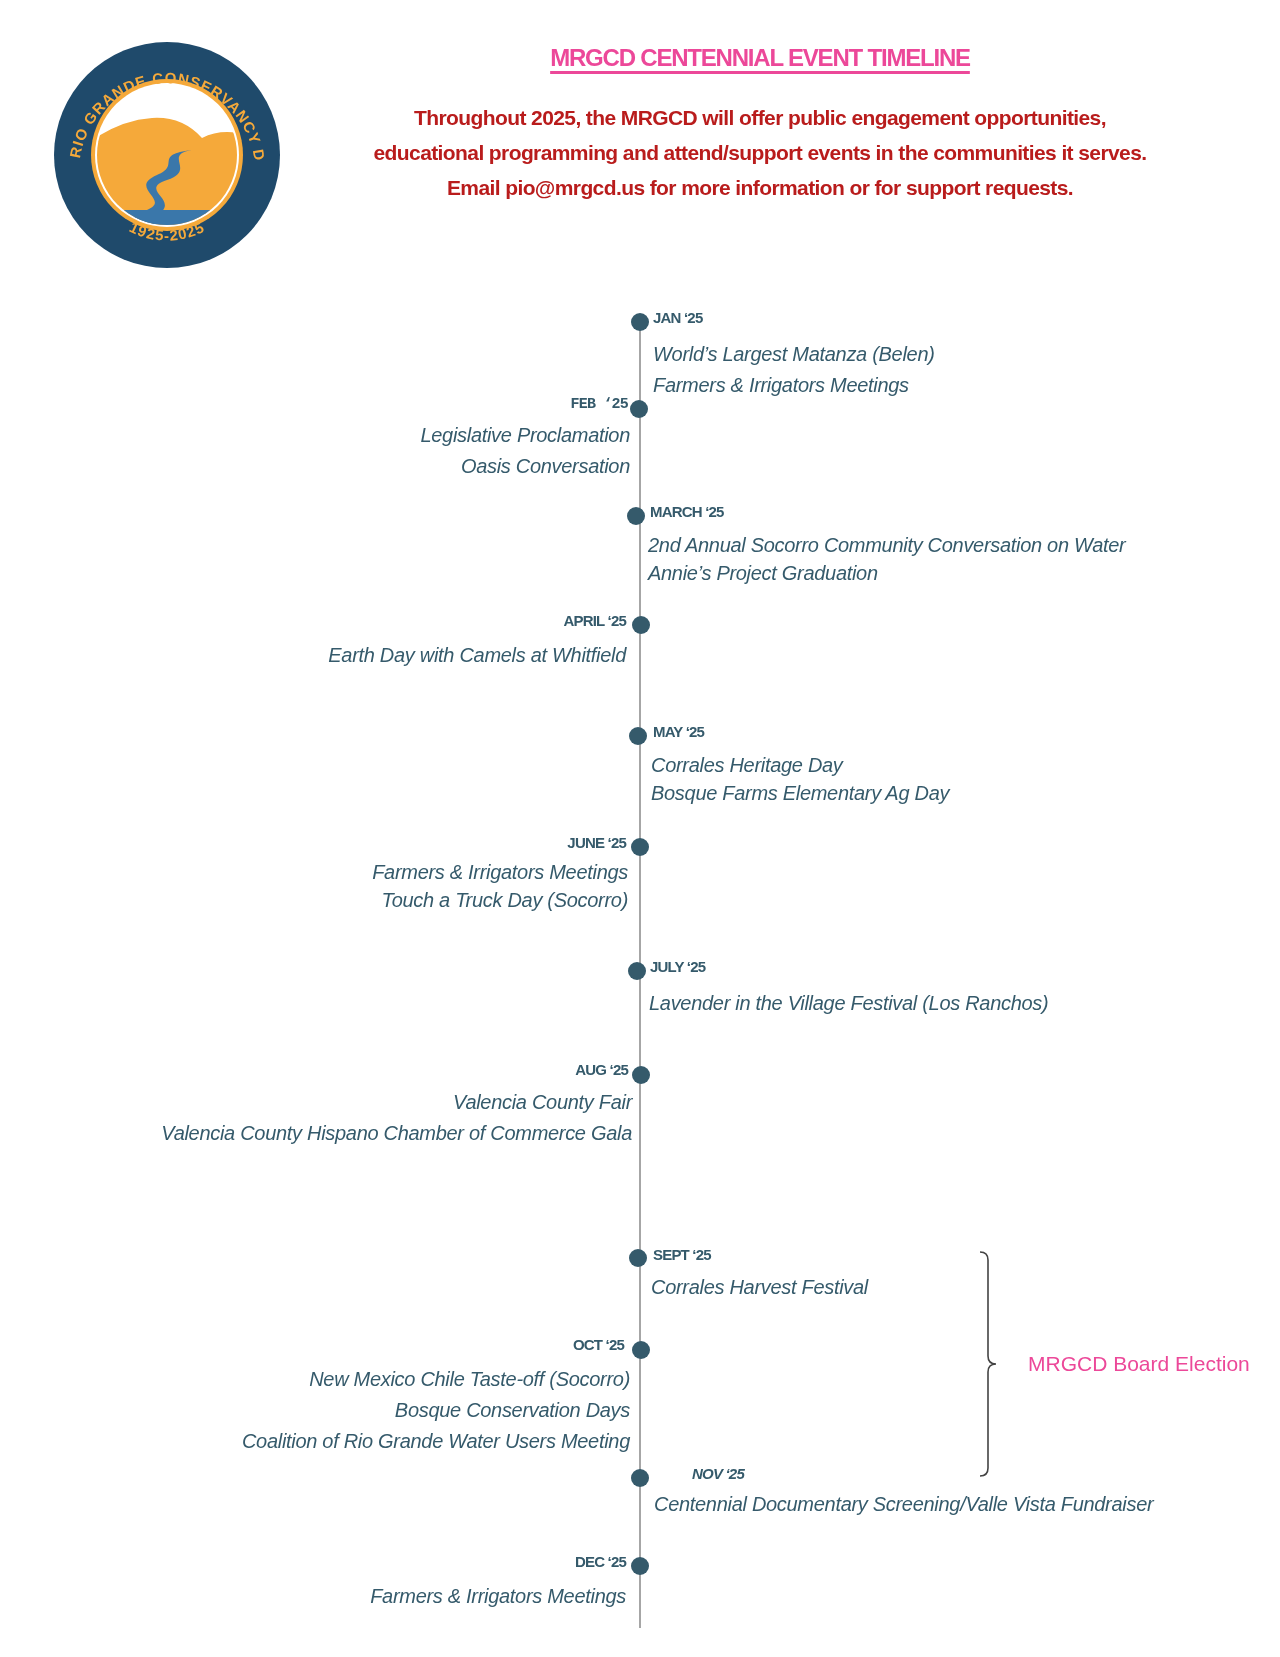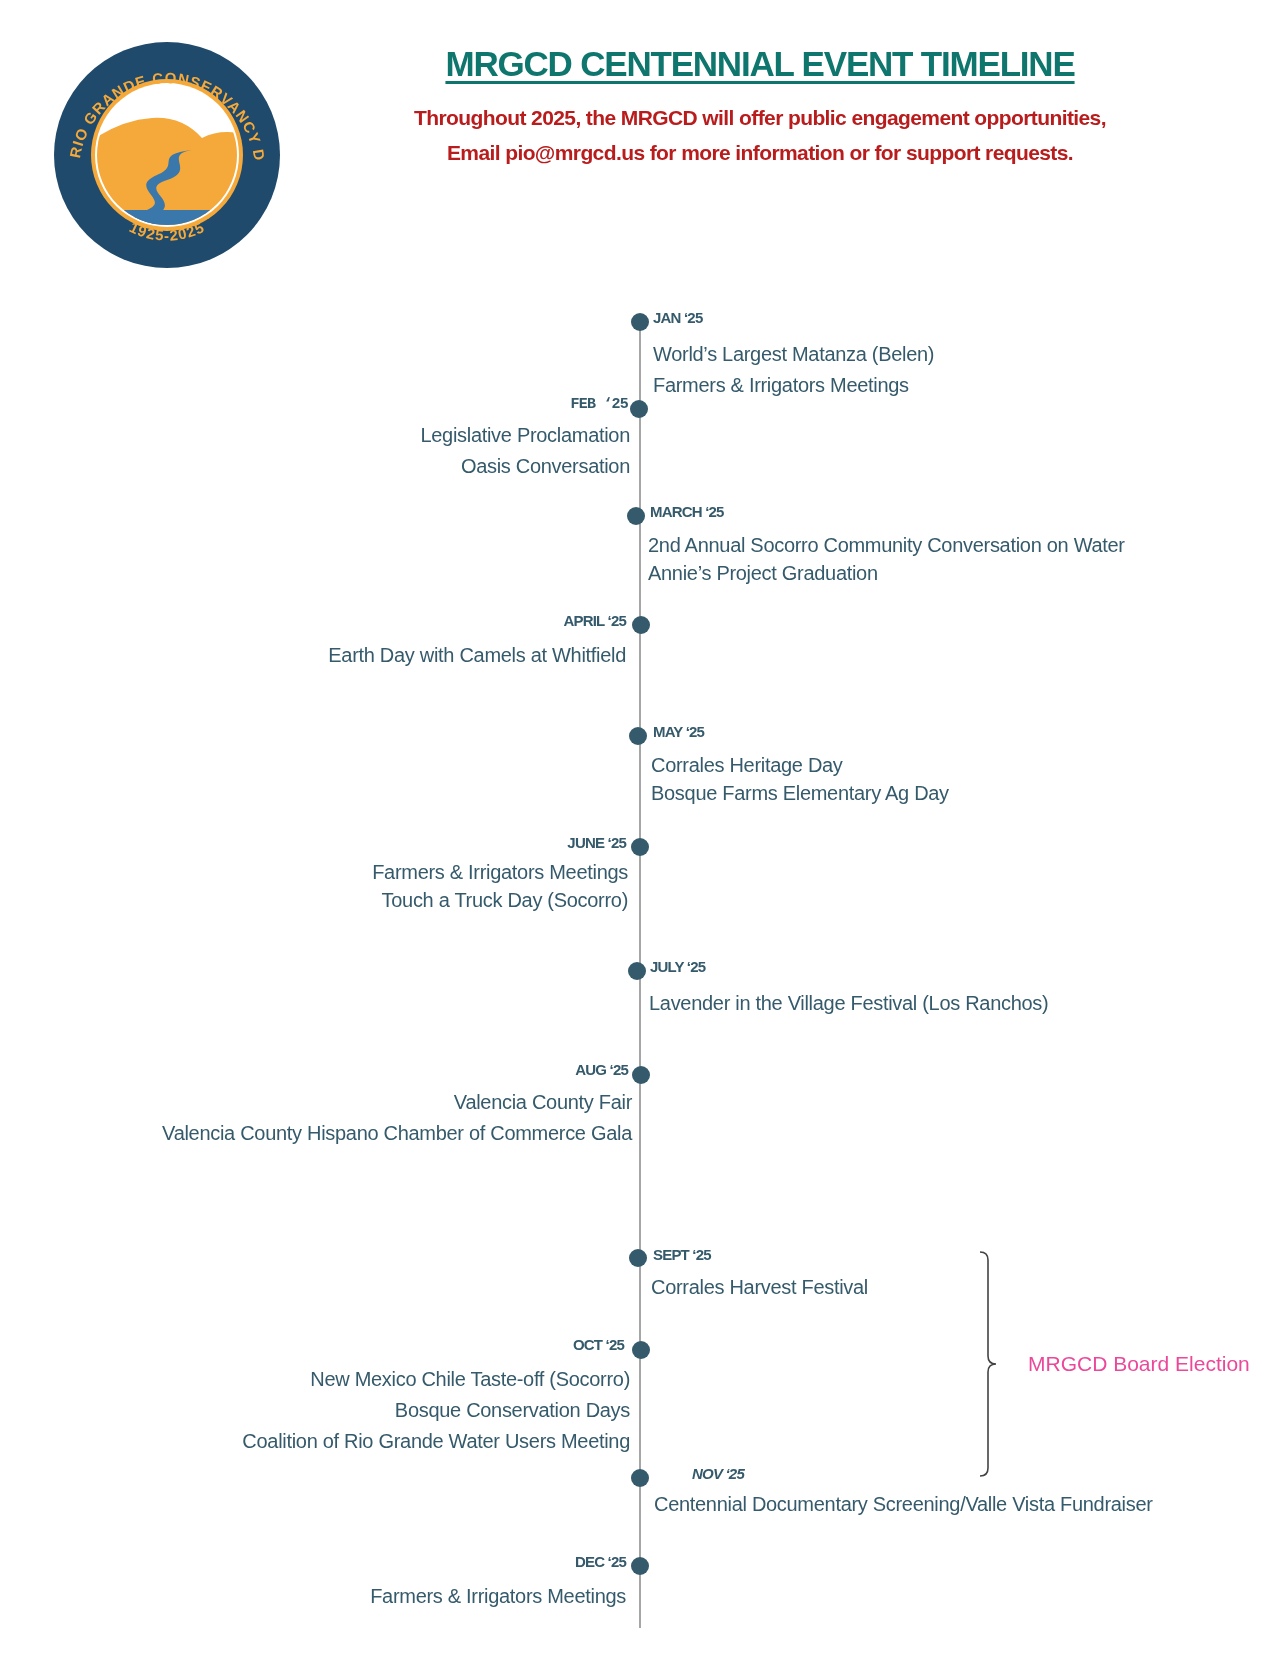--- a/index.html
+++ b/index.html
@@ -1,30 +1,30 @@
 <!DOCTYPE html>
 <html><head>
 <meta charset="utf-8">
 <style>
   html, body { margin:0; padding:0; background:#ffffff; }
   body { width:1280px; height:1657px; position:relative; overflow:hidden;
          font-family:"Liberation Sans", sans-serif; color:#355a6b; }
   .logo { position:absolute; left:52px; top:40px; width:230px; height:230px; }
   .title { position:absolute; left:0; width:1280px; text-align:center; top:44px;
            padding-left:240px; box-sizing:border-box;
-           font-family:"Liberation Sans", sans-serif; font-weight:bold; font-size:35px;
-           color:#0f766e; letter-spacing:-1.2px; }
+           font-family:"Liberation Sans", sans-serif; font-weight:bold; font-size:24px;
+           color:#ec4899; letter-spacing:-1.2px; }
   .title span { text-decoration:underline; text-decoration-thickness:3px; text-underline-offset:5px; }
   .intro { position:absolute; top:100px; left:320px; width:880px; text-align:center;
            font-weight:bold; font-size:21px; line-height:35px; color:#b91c1c; letter-spacing:-0.6px; }
   .timeline-line { position:absolute; left:639px; top:322px; width:2px; height:1306px; background:#a6a6a6; }
   .dot { position:absolute; width:18px; height:18px; border-radius:50%; background:#355a6b; }
   .month { position:absolute; font-weight:bold; font-size:15px; color:#355a6b; letter-spacing:-0.8px; white-space:nowrap; }
   .events { position:absolute; font-size:20px; color:#355a6b; white-space:nowrap; letter-spacing:-0.3px; }
-  .events div { height:31px; line-height:31px; }
+  .events div { height:31px; line-height:31px;font-style:italic; }
   .right { text-align:left; }
   .left { text-align:right; }
   .brace { position:absolute; left:978px; top:1250px; width:30px; height:228px; }
   .brace-label { position:absolute; left:1028px; top:1352px; font-size:21px; color:#ec4899; white-space:nowrap; }
 </style>
 </head>
 <body>
 
 <svg class="logo" viewBox="0 0 230 230">
   <defs>
@@ -47,20 +47,21 @@
   </text>
   <text font-family="Liberation Sans, sans-serif" font-weight="bold" font-size="15" fill="#f5a93a" letter-spacing="1">
     <textPath href="#arcBot" startOffset="50%" text-anchor="middle">1925-2025</textPath>
   </text>
 </svg>
 
 <div class="title"><span>MRGCD CENTENNIAL EVENT TIMELINE</span></div>
 
 <div class="intro">
   <div>Throughout 2025, the MRGCD will offer public engagement opportunities,</div>
+  <div>educational programming and attend/support events in the communities it serves.</div>
   <div>Email pio@mrgcd.us for more information or for support requests.</div>
 </div>
 
 <div class="timeline-line"></div>
 
 <div class="dot" style="left:631px; top:313px;"></div>
 <div class="month" style="left:653px; top:309px;">JAN ‘25</div>
 <div class="events right" style="left:653px; top:339px;">
   <div>World’s Largest Matanza (Belen)</div>
   <div>Farmers &amp; Irrigators Meetings</div>

